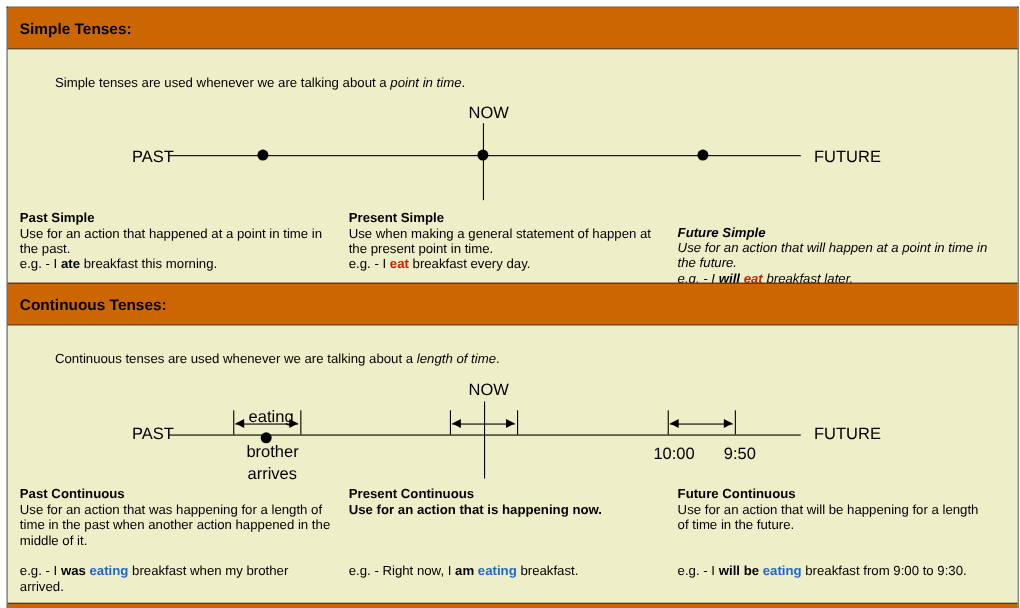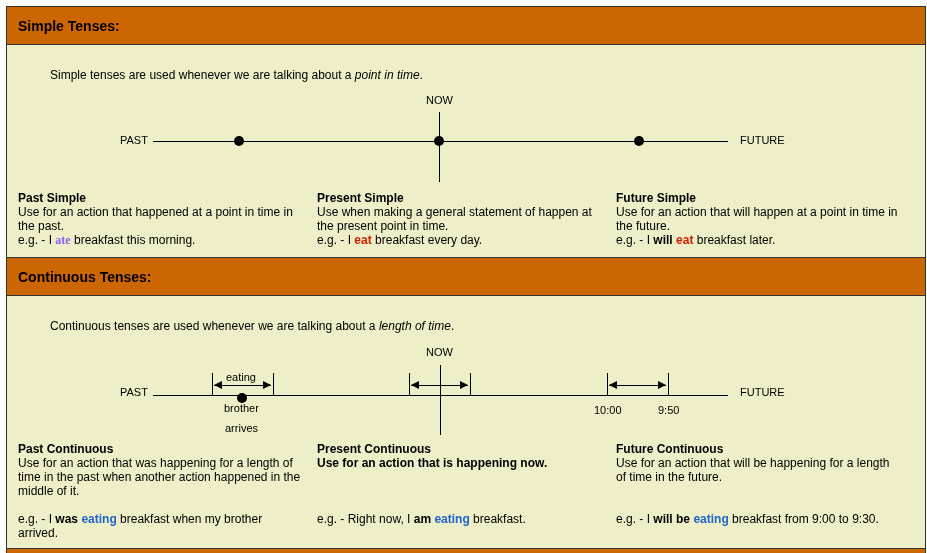--- a/index.html
+++ b/index.html
@@ -7,25 +7,25 @@
          font-family:"Liberation Sans", sans-serif; font-size:12px; color:#000; }
   .frame { position:absolute; left:6px; top:6px; width:918px; height:560px;
            border-left:1px solid #333; border-right:1px solid #333; border-top:1px solid #333; }
   .hdr { position:absolute; left:0; width:918px; height:37px; background:#cc6600;
          border-bottom:1px solid #333; }
   .hdr span { position:absolute; left:11px; top:11px; font-weight:bold; font-size:14px; }
   .sec { position:absolute; left:0; width:918px; background:#eeeec8; }
   .intro { position:absolute; left:11px;margin-left:32px; }
   .col { position:absolute; width:285px; line-height:14px; }
   .col .t { font-weight:bold; }
-  .grn { color:#8b5cf6; font-weight:bold;font-family:Liberation Serif, serif; }
+  .grn { color:#000000; font-weight:bold; }
   .red { color:#cc2200; font-weight:bold; }
   .blu { color:#2266cc; font-weight:bold; }
   .b { font-weight:bold; }
-  .lbl { position:absolute; font-size:11px; }
+  .lbl { position:absolute; font-size:15px; }
   .hl { position:absolute; height:1px; background:#000; }
   .vl { position:absolute; width:1px; background:#000; }
   .dot { position:absolute; width:10px; height:10px; border-radius:50%; background:#000; }
   .arrow { position:absolute; height:1px; background:#000; }
   .arrow::before { content:""; position:absolute; left:0; top:-4px; border-right:8px solid #000;
                    border-top:4px solid transparent; border-bottom:4px solid transparent; }
   .arrow::after { content:""; position:absolute; right:0; top:-4px; border-left:8px solid #000;
                   border-top:4px solid transparent; border-bottom:4px solid transparent; }
 </style>
 </head>
@@ -54,21 +54,21 @@
     <div class="col" style="left:11px;top:146px;">
       <div class="t">Past Simple</div>
       <div>Use for an action that happened at a point in time in the past.</div>
       <div><span>e.g. - I </span><span class="grn">ate</span><span> breakfast this morning.</span></div>
     </div>
     <div class="col" style="left:310px;top:146px;">
       <div class="t">Present Simple</div>
       <div>Use when making a general statement of happen at the present point in time.</div>
       <div><span>e.g. - I </span><span class="red">eat</span><span> breakfast every day.</span></div>
     </div>
-    <div class="col" style="left:609px;top:146px;">
+    <div class="col" style="left:609px;top:159px;font-style:italic;">
       <div class="t">Future Simple</div>
       <div>Use for an action that will happen at a point in time in the future.</div>
       <div><span>e.g. - I </span><span class="b">will</span> <span class="red">eat</span><span> breakfast later.</span></div>
     </div>
   </div>
 
   <div class="hdr" style="top:250px;border-top:1px solid #333;text-decoration:underline;">
     <span>Continuous Tenses:</span>
   </div>
 

